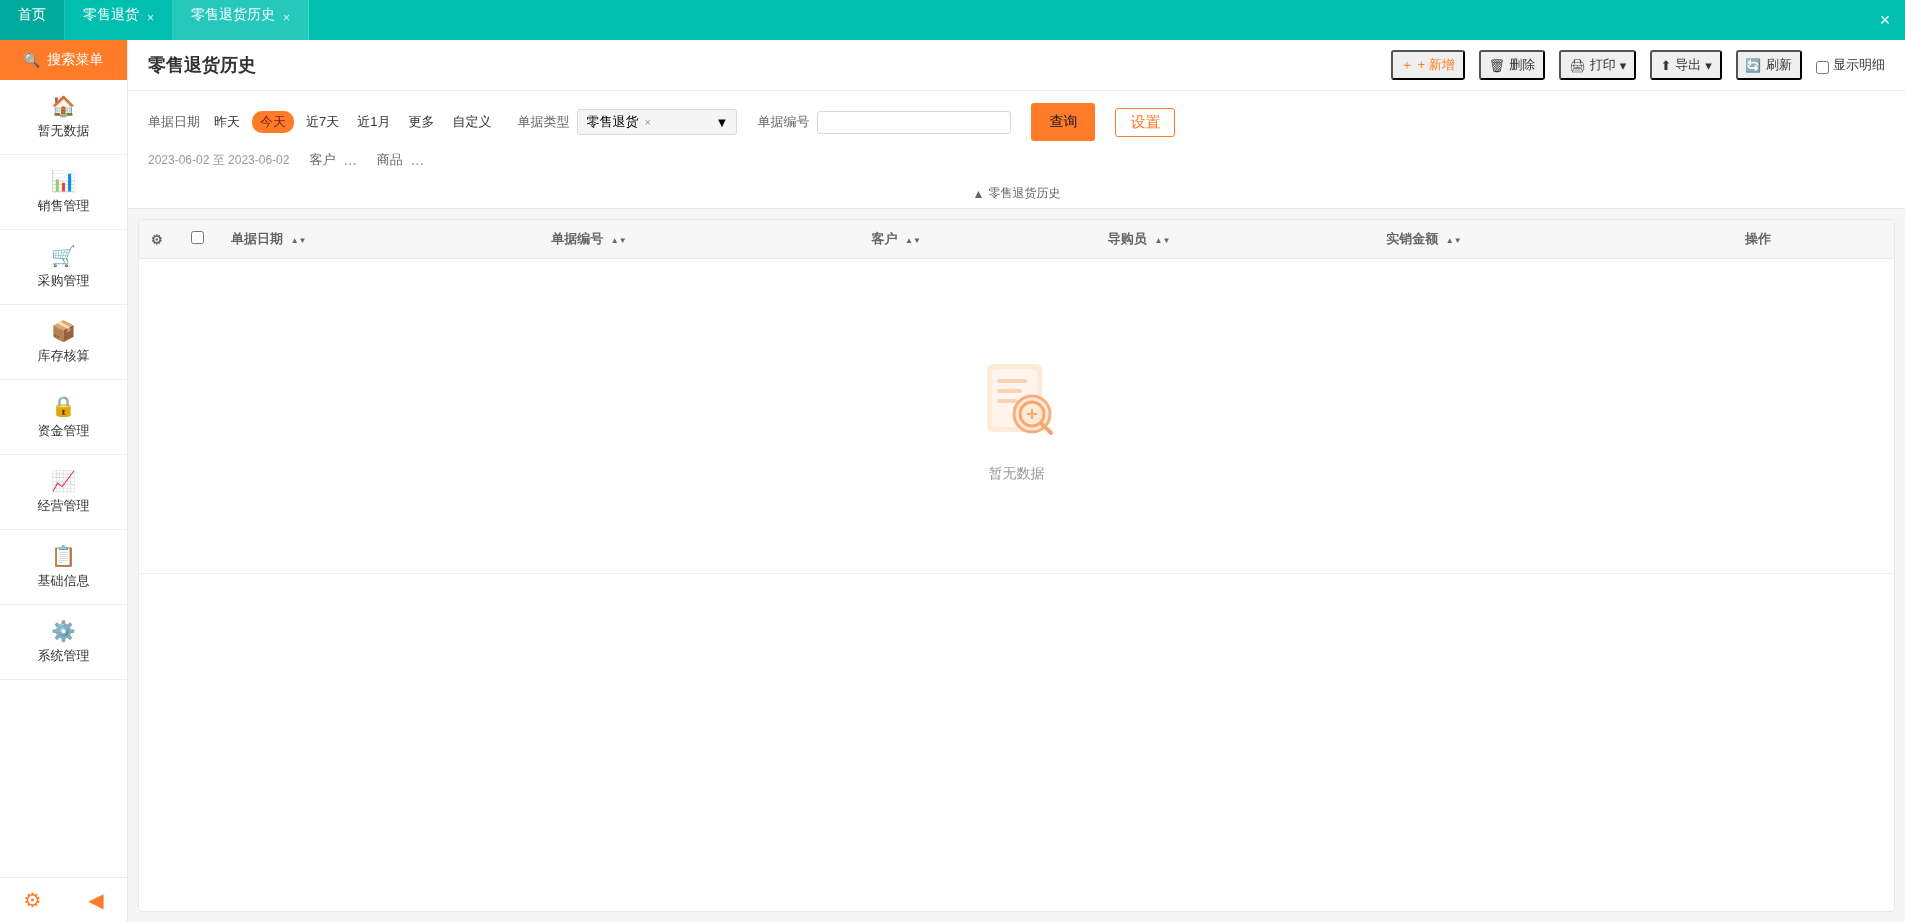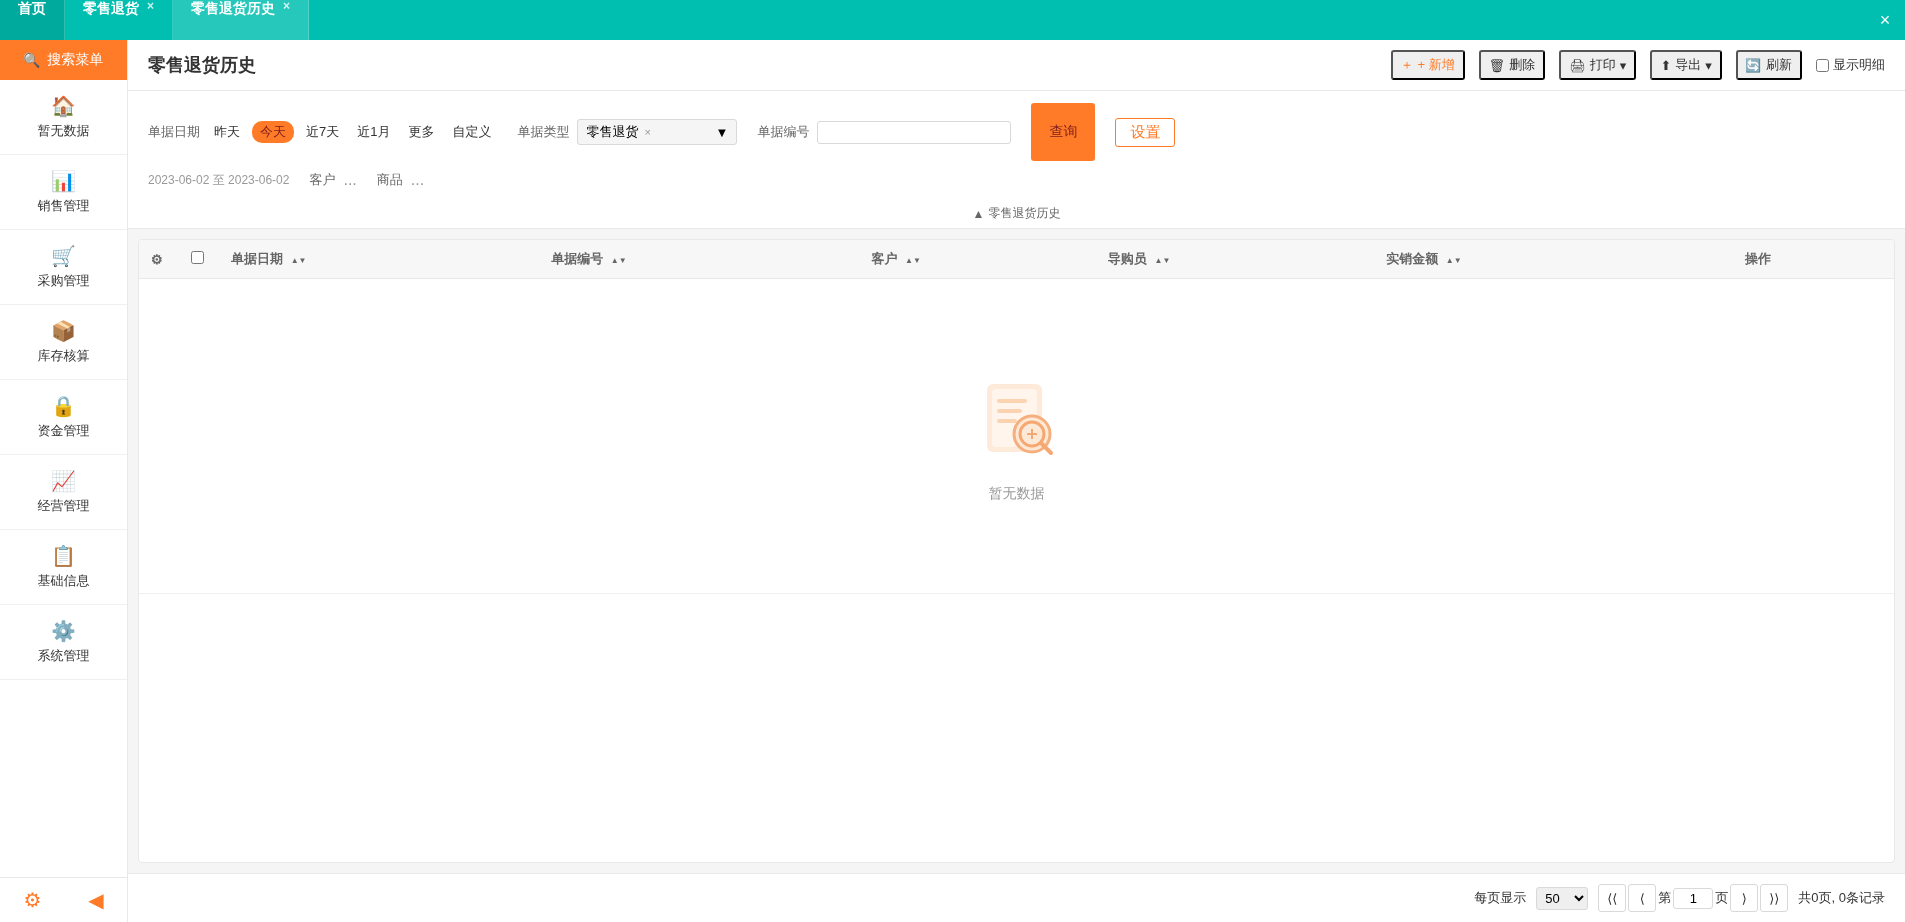--- a/index.html
+++ b/index.html
@@ -8,24 +8,24 @@
     
     .top-bar {
       display: flex; align-items: center;
       background: #00bfb0;
       height: 40px; min-height: 40px;
       padding: 0 0 0 0;
       position: relative;
     }
     .top-bar-tabs { display: flex; flex: 1; height: 100%; }
     .top-tab {
-      display: flex; align-items: flex-start; padding: 0 18px;
+      display: flex; align-items: flex-end; padding: 16px 18px;
       font-size: 14px; color: #fff; cursor: pointer; position: relative;
       border-right: 1px solid rgba(255,255,255,0.2);
-      white-space: nowrap; height: 100%; font-weight: bold;
+      white-space: nowrap; height: 100%;
     }
     .top-tab.home { background: rgba(0,0,0,0.1); }
     .top-tab.active { background: rgba(255,255,255,0.15); }
     .top-tab .tab-close {
       margin-left: 8px; font-size: 12px; color: rgba(255,255,255,0.8);
       cursor: pointer; line-height: 1;
     }
     .top-bar-close {
       width: 40px; height: 40px; display: flex; align-items: center; justify-content: center;
       color: #fff; font-size: 18px; cursor: pointer; flex-shrink: 0;
@@ -72,28 +72,28 @@
     }
     .page-title { font-size: 18px; font-weight: bold; color: #333; }
     .header-actions { display: flex; align-items: center; gap: 14px; }
     .header-btn {
       display: flex; align-items: center; gap: 4px;
       font-size: 13px; color: #333; cursor: pointer; padding: 4px 8px;
       border-radius: 3px;
     }
     .header-btn.orange { color: #ff7b27; }
     .query-btn {
-      background: #ff7b27; color: #7f1d1d; border: none; padding: 20px 18px;
+      background: #ff7b27; color: #0f172a; border: none; padding: 10px 18px;
       border-radius: 3px; font-size: 14px; cursor: pointer;
     }
     .settings-btn {
       background: #fff; color: #ff7b27; border: 1px solid #ff7b27; padding: 4px 14px;
       border-radius: 3px; font-size: 15px; cursor: pointer;
     }
-    .checkbox-label { display: flex; align-items: center; gap: 4px; font-size: 13px; color: #333; cursor: pointer; }
+    .checkbox-label { display: flex; align-items: flex-end; gap: 4px; font-size: 13px; color: #333; cursor: pointer; }
 
     
     .filter-area {
       background: #fff; padding: 12px 20px 0 20px;
       border-bottom: 1px solid #e8e8e8;
     }
     .filter-row { display: flex; align-items: center; margin-bottom: 10px; gap: 20px; flex-wrap: wrap; }
     .filter-field { display: flex; align-items: center; gap: 8px; }
     .filter-label { font-size: 13px; color: #666; white-space: nowrap; }
     .filter-dates { display: flex; align-items: center; gap: 6px; }
@@ -371,34 +371,15 @@
                   <line x1="65" y1="60" x2="65" y2="70" stroke="#f5a872" stroke-width="2"></line>
                 </svg>
                 <span class="empty-text">暂无数据</span>
               </div>
             </td>
           </tr>
         </tbody>
       </table>
     </div>
 
-    <div class="pagination-bar">
-      <span>每页显示</span>
-      <select class="pagination-select">
-        <option value="10">10</option>
-        <option value="20">20</option>
-        <option value="50" selected="">50</option>
-        <option value="100">100</option>
-      </select>
-      <div class="page-nav">
-        <div class="page-nav-btn">⟨⟨</div>
-        <div class="page-nav-btn">⟨</div>
-        <span>第</span>
-        <input class="page-input" type="text" value="1" style="">
-        <span>页</span>
-        <div class="page-nav-btn">⟩</div>
-        <div class="page-nav-btn">⟩⟩</div>
-      </div>
-      <span>共0页, 0条记录</span>
-    </div>
 
   </div>
 </div>
 
 </body></html>

